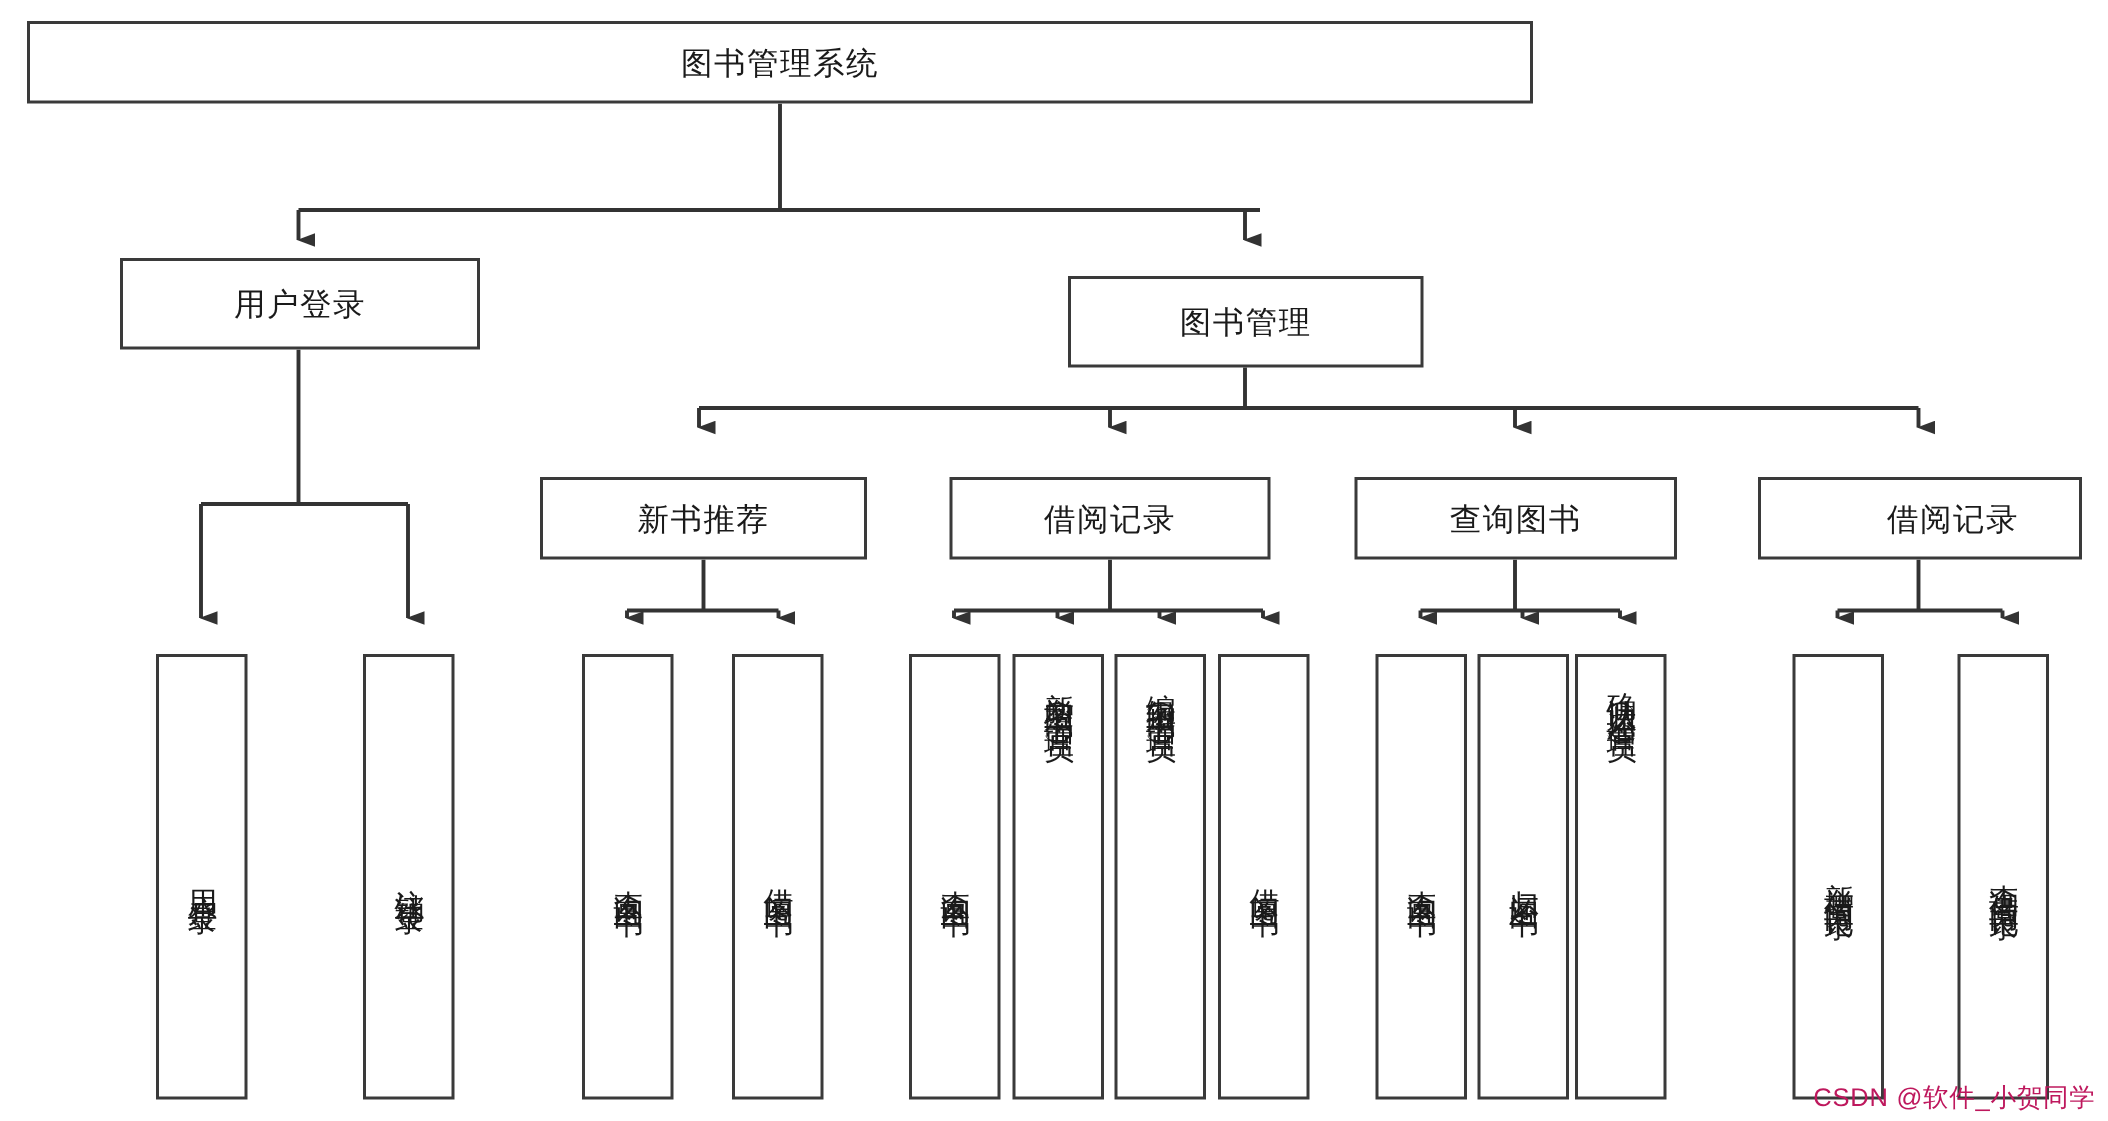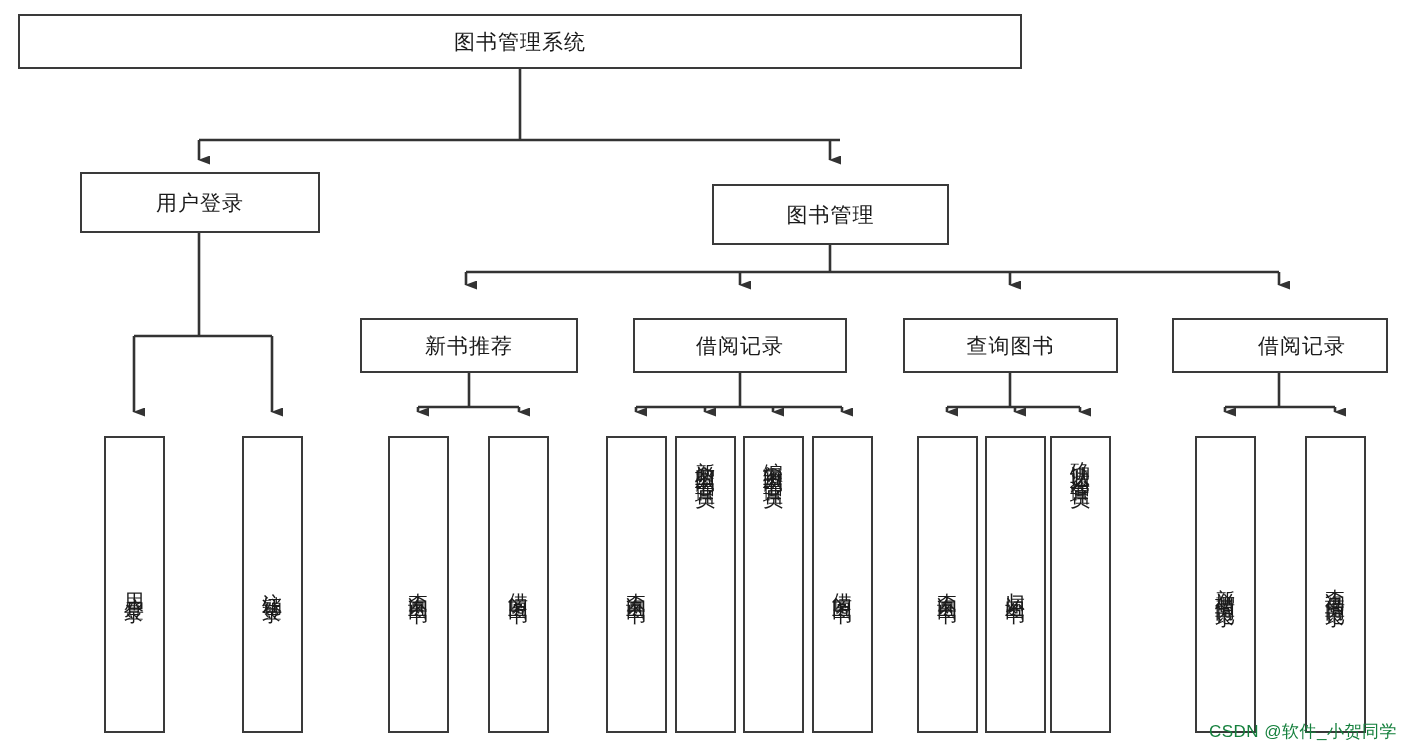--- a/index.html
+++ b/index.html
@@ -53,21 +53,21 @@
   }
   .node.v.mid .vtext {
     margin-top: auto;
     margin-bottom: auto;
   }
   .watermark {
     position: absolute;
     right: 8px;
     bottom: 4px;
     font-size: 17px;
-    color: #15803d;
+    color: #be185d;
     letter-spacing: 0.5px;
     white-space: nowrap;
   }
 </style>
 </head>
 <body>
 
 <div id="canvas">
 
   <svg id="wires" viewBox="0 0 1405 747">

